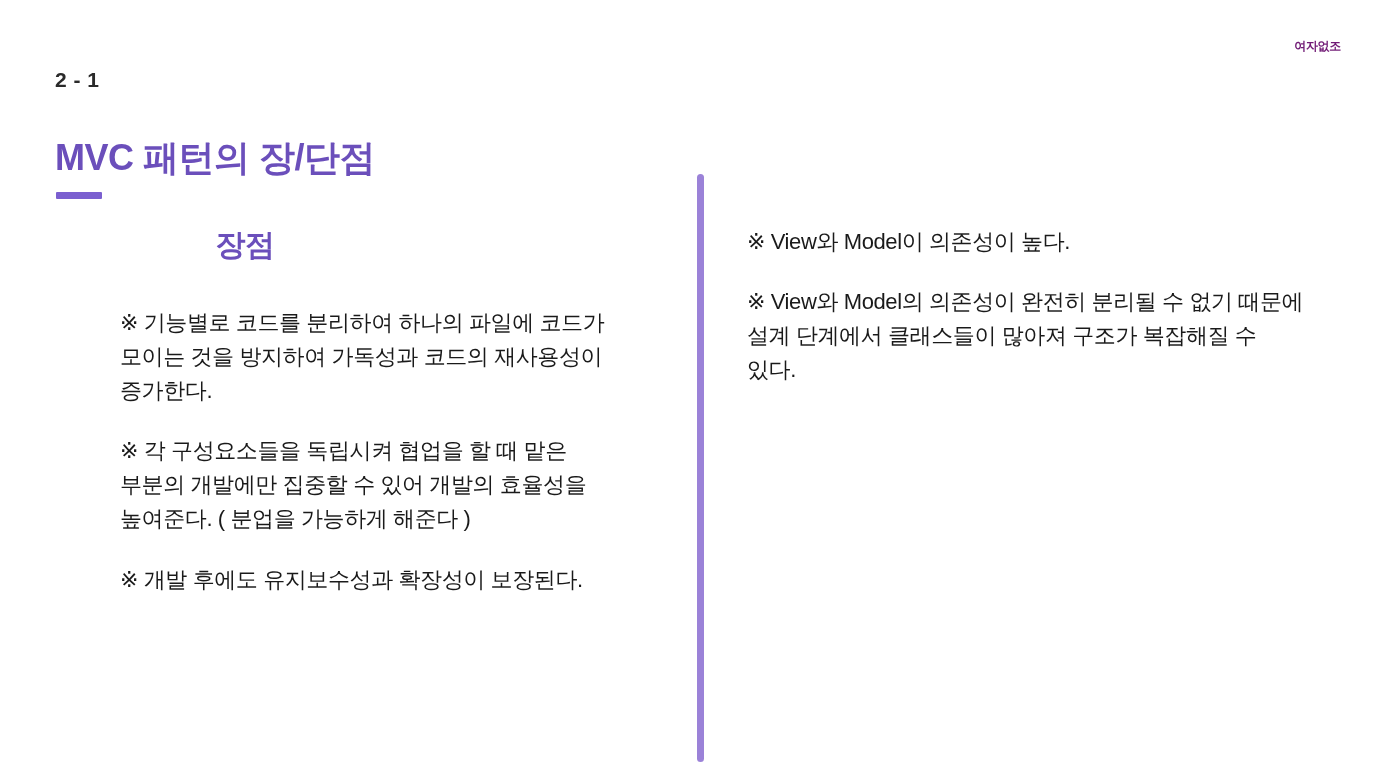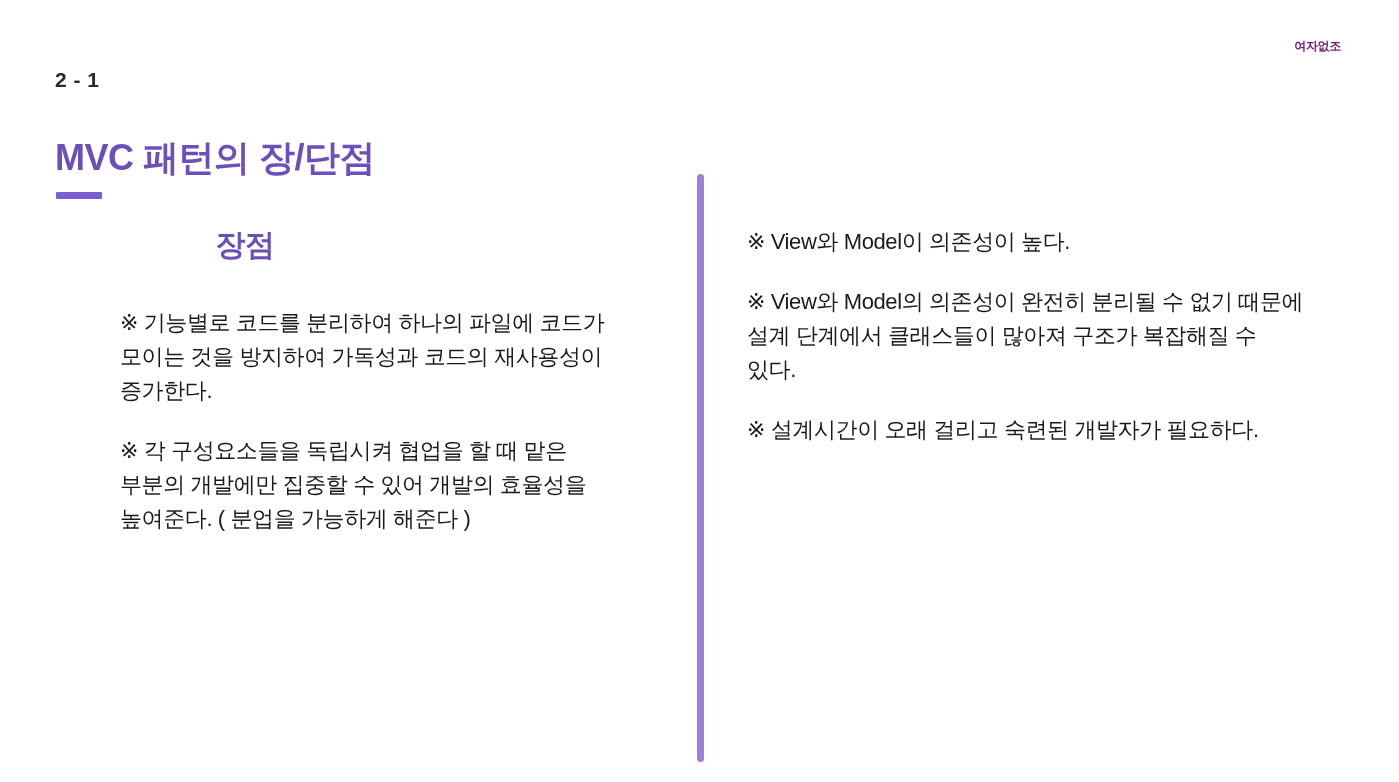--- a/index.html
+++ b/index.html
@@ -120,24 +120,24 @@
 
   <div class="title-rule"></div>
 
   <div class="divider"></div>
 
   <div class="column col-left">
     <h2 class="col-heading">장점</h2>
     <ul class="bullet-list">
       <li class="bullet">※ 기능별로 코드를 분리하여 하나의 파일에 코드가 모이는 것을 방지하여 가독성과 코드의 재사용성이 증가한다.</li>
       <li class="bullet">※ 각 구성요소들을 독립시켜 협업을 할 때 맡은 부분의 개발에만 집중할 수 있어 개발의 효율성을 높여준다. ( 분업을 가능하게 해준다 )</li>
+      <li class="bullet">※ 개발 후에도 유지보수성과 확장성이 보장된다.</li>
     </ul>
   </div>
 
   <div class="column col-right">
     <ul class="bullet-list">
       <li class="bullet">※ View와 Model이 의존성이 높다.</li>
       <li class="bullet">※ View와 Model의 의존성이 완전히 분리될 수 없기 때문에 설계 단계에서 클래스들이 많아져 구조가 복잡해질 수 있다.</li>
-      <li class="bullet">※ 설계시간이 오래 걸리고 숙련된 개발자가 필요하다.</li>
     </ul>
   </div>
 
 </div>
 
 </body></html>

